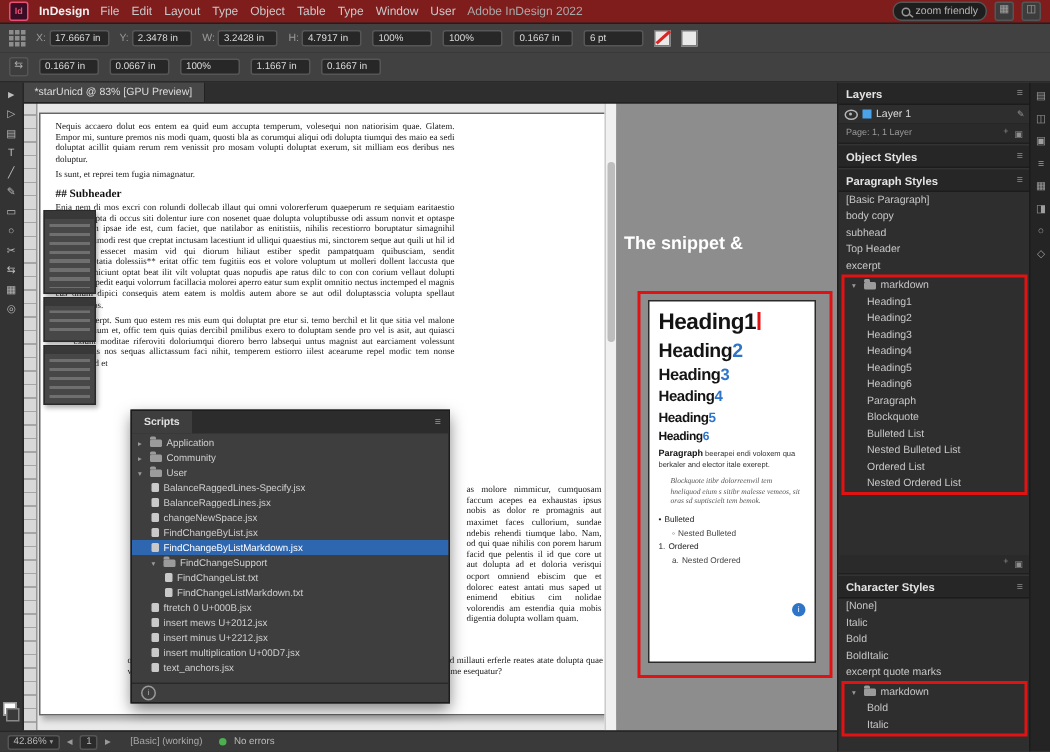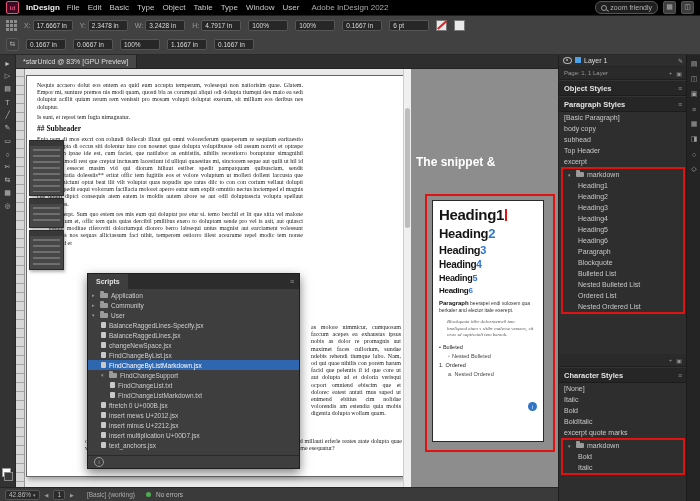--- a/index.html
+++ b/index.html
@@ -1,20 +1,20 @@
 <!DOCTYPE html>
 <html><head>
 <meta charset="utf-8">
 <style>
   html,body{margin:0;padding:0;}
   body{width:700px;height:501px;overflow:hidden;background:#2b2b2b;font-family:"Liberation Sans",sans-serif;}
   .app{position:relative;width:700px;height:501px;background:#3a3a3a;overflow:hidden;}
 
   
-  .menubar{position:absolute;top:0;left:0;right:0;height:15px;background:#000000;border-bottom:1px solid #1f1f1f;display:flex;align-items:center;gap:7px;padding:0 6px;color:#d6d6d6;font-size:8px;z-index:30;}
+  .menubar{position:absolute;top:0;left:0;right:0;height:15px;background:#7f1d1d;border-bottom:1px solid #1f1f1f;display:flex;align-items:center;gap:7px;padding:0 6px;color:#d6d6d6;font-size:8px;z-index:30;}
   .id-badge{width:11px;height:11px;flex:none;background:#3a0d24;border:1px solid #e94f77;border-radius:2px;color:#e94f77;font-size:6px;font-weight:bold;display:flex;align-items:center;justify-content:center;}
   .appname{font-weight:bold;color:#f0f0f0;}
   .menu-list{display:flex;gap:8px;}
   .menu-item{color:#c9c9c9;}
   .win-title{position:absolute;left:50%;transform:translateX(-50%);color:#a9a9a9;}
   .menu-right{margin-left:auto;display:flex;align-items:center;gap:5px;}
   .searchbox{height:11px;background:#1e1e1e;border:1px solid #555;border-radius:6px;display:flex;align-items:center;gap:3px;padding:0 5px;color:#b5b5b5;font-size:7px;}
   .mag{width:4px;height:4px;border:1px solid #999;border-radius:50%;position:relative;flex:none;}
   .mag::after{content:"";position:absolute;width:3px;height:1px;background:#999;right:-3px;bottom:-1px;transform:rotate(35deg);}
   .mb-ic{width:11px;height:11px;background:#3d3d3d;border:1px solid #555;border-radius:2px;color:#aaa;font-size:7px;line-height:10px;text-align:center;}
@@ -132,21 +132,21 @@
 <body>
 
 <div class="app">
 
   <header class="menubar">
     <span class="id-badge">Id</span>
     <span class="appname">InDesign</span>
     <nav class="menu-list" id="menu-list">
         <span class="menu-item">File</span>
         <span class="menu-item">Edit</span>
-        <span class="menu-item">Basic</span>
+        <span class="menu-item">Layout</span>
         <span class="menu-item">Type</span>
         <span class="menu-item">Object</span>
         <span class="menu-item">Table</span>
         <span class="menu-item">Type</span>
         <span class="menu-item">Window</span>
         <span class="menu-item">User</span>
       </nav>
     <span class="win-title">Adobe InDesign 2022</span>
     <div class="menu-right">
       <span class="searchbox">
@@ -387,20 +387,24 @@
       </div>
       <div class="sn-li nested">
         <span class="sn-mk">a.</span>
         <span>Nested Ordered</span>
       </div>
       <span class="sn-info">i</span>
     </div>
   </section>
 
   <section class="rightdock">
+    <div class="p-head">
+      <span class="p-tab">Layers</span>
+      <span class="p-menu">≡</span>
+    </div>
     <div class="layer-row">
       <span class="eye"></span>
       <span class="lay-color"></span>
       <span>Layer 1</span>
       <span class="p-pen">✎</span>
     </div>
     <div class="p-foot">
       <span>Page: 1, 1 Layer</span>
       <span class="foot-ics">
         <span>+</span>

